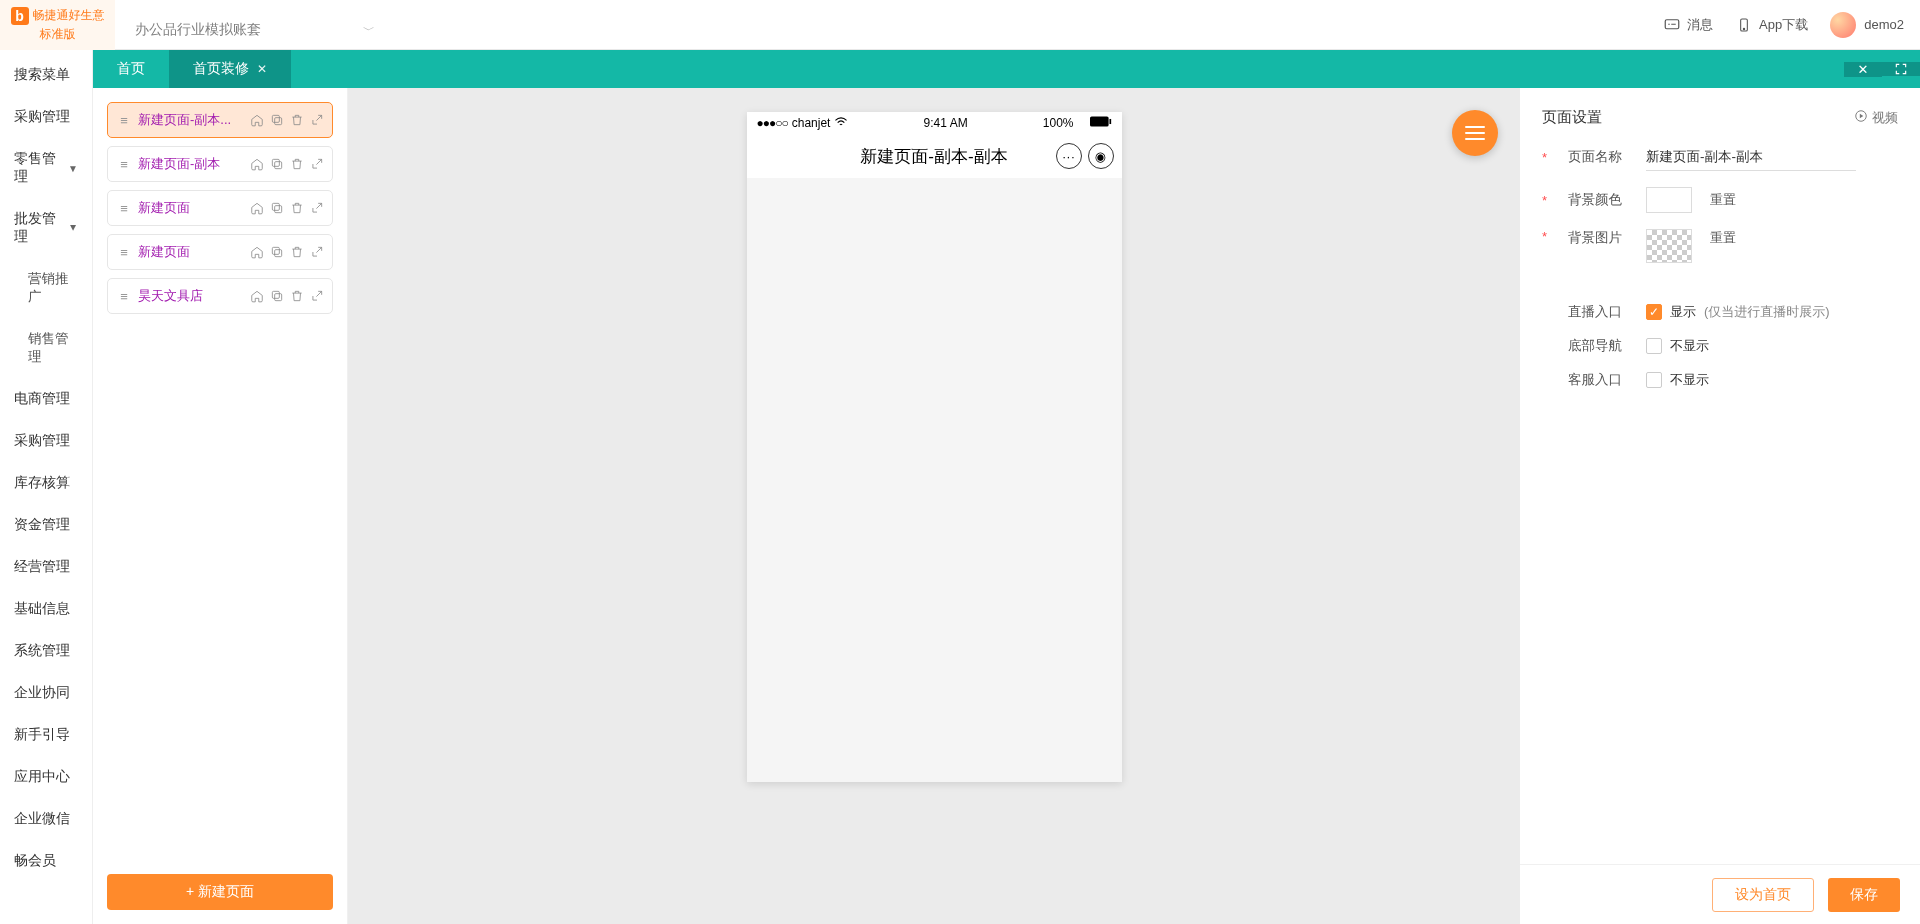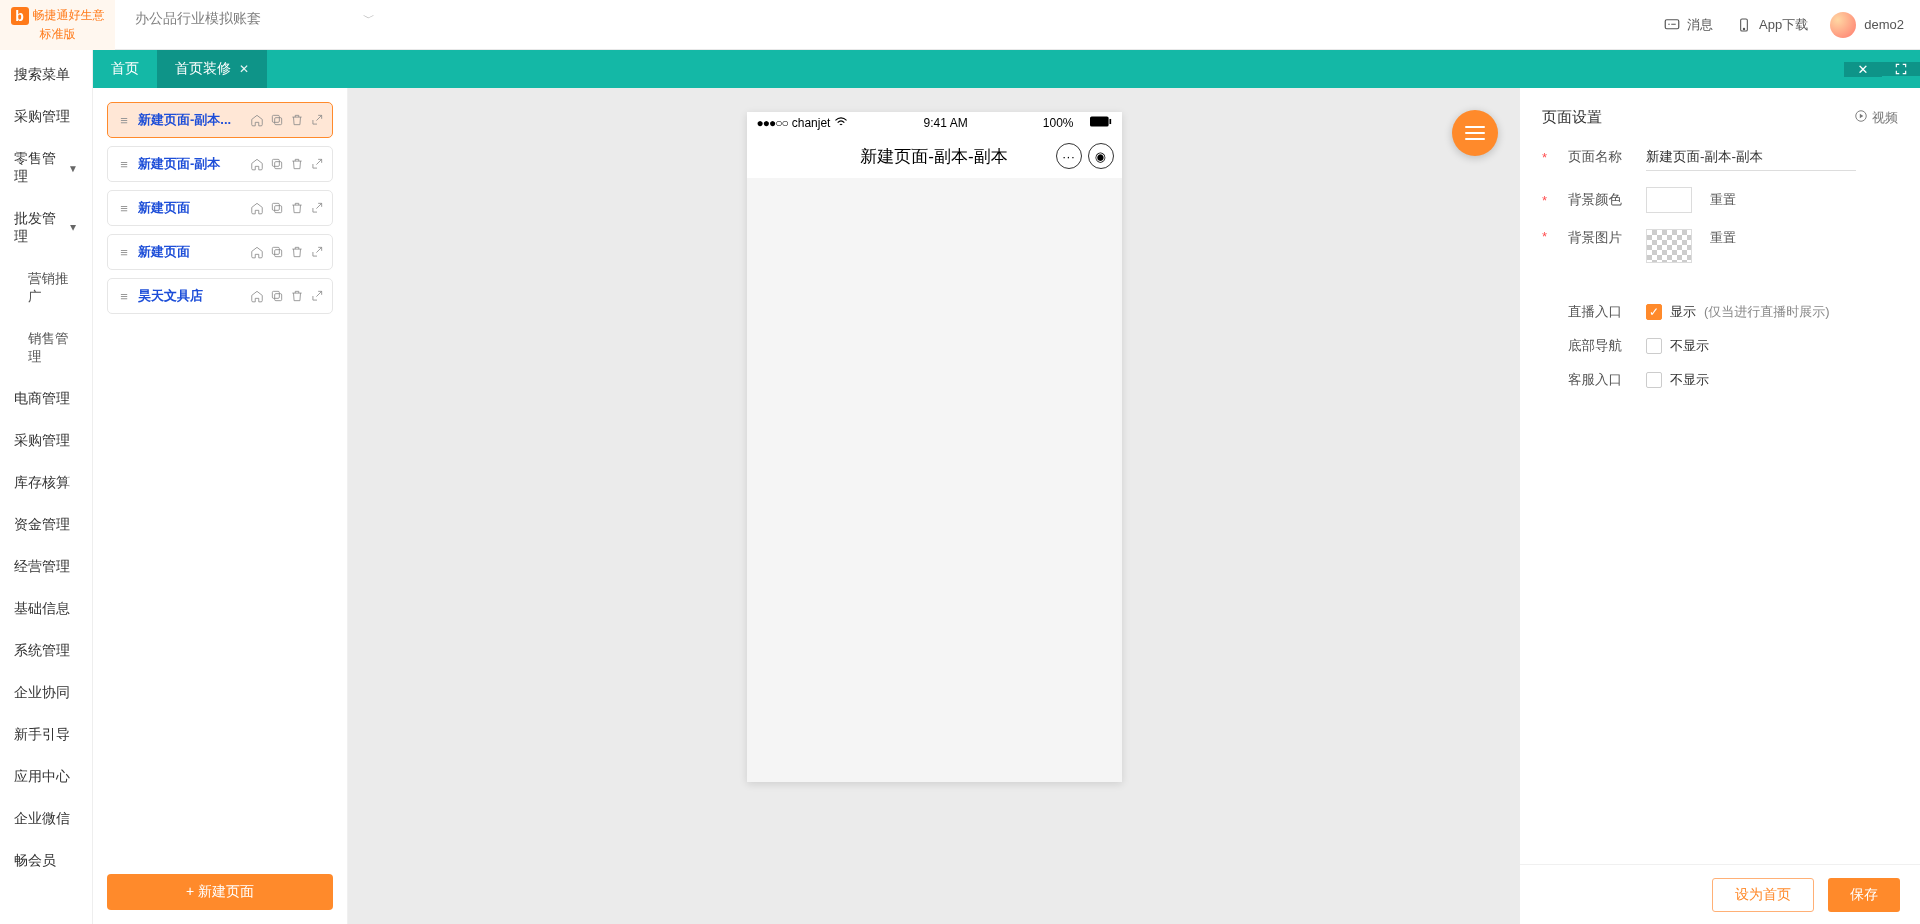--- a/index.html
+++ b/index.html
@@ -26,21 +26,21 @@
   width: 115px; height: 50px;
   display: flex; flex-direction: column; align-items: center; justify-content: center;
   background: #fff7ef;
 }
 .logo-main { display: flex; align-items: center; gap:4px; }
 .logo-icon { width:18px; height:18px; background:#ff7a1a; border-radius:3px; display:flex; align-items:center; justify-content:center; color:#fff; font-weight:bold; font-size:14px; }
 .logo-text { font-size:12px; color:#ff7a1a; font-weight:500; }
 .logo-sub { font-size:12px; color:#ff7a1a; margin-top:1px; }
 
 .account-select {
-  display:flex; align-items:flex-start; 
+  display:flex; align-items:flex-end; 
   margin-left: 20px;
   color:#808080; font-size:14px;
   width: 240px;
   border-bottom:1px solid transparent;
   height:30px;
   justify-content:space-between;
 }
 .account-select .chev { color:#bbb; font-size:12px; }
 
 .top-spacer { flex:1; }
@@ -69,21 +69,21 @@
 .nav-item.expanded .caret { transform: rotate(180deg); }
 .right-area { flex:1; display:flex; flex-direction:column; background:#f3f3f3; }
 
 
 .tabs-bar {
   height:38px; background:#14b8a6; display:flex; align-items:stretch;
   color:#fff;
 }
 .tab {
   display:flex; align-items:center; gap:8px;
-  padding:0 18px; font-size:14px; cursor:pointer;
+  padding:0 24px; font-size:14px; cursor:pointer;
 }
 .tab.active { background:#0e9488; }
 .tab .close-x { font-size:12px; opacity:.9; }
 .tabs-bar .right-tools { margin-left:auto; display:flex; align-items:center; }
 .tabs-bar .tool-btn { width:38px; display:flex; align-items:center; justify-content:center; cursor:pointer;}
 .tabs-bar .tool-btn.bg { background:#0e9488; }
 
 
 .workspace { flex:1; display:flex; background:#fff; }
 .pages-col {
@@ -97,21 +97,21 @@
 .pg-tab.inactive { color:#ff8a2b; background:#fff; }
 
 .page-item {
   display:flex; align-items:center;
   border:1px solid #e6e6e6; border-radius:5px;
   height:36px; padding:0 8px; gap:6px;
   margin-bottom:8px; cursor:pointer;
 }
 .page-item.selected { background:#ffe7d6; border-color:#ff8a2b; }
 .pi-handle { color:#999; font-size:13px; width:16px; text-align:center;}
-.pi-name { flex:1; font-size:13px; color:#1d4ed8; overflow:hidden; text-overflow:ellipsis; white-space:nowrap;font-weight:bold; }
+.pi-name { flex:1; font-size:13px; color:#a21caf; overflow:hidden; text-overflow:ellipsis; white-space:nowrap; }
 .pi-icons { display:flex; align-items:center; gap:6px; color:#888; }
 .pi-icons svg { width:14px; height:14px; }
 .pi-icons .ic { cursor:pointer; display:inline-flex;}
 
 .new-page-btn{
   margin-top:auto;
   height:36px; background:#ff8a2b; color:#fff;
   border:none; border-radius:4px; font-size:14px; cursor:pointer;
   display:flex; align-items:center; justify-content:center; gap:6px;
 }

